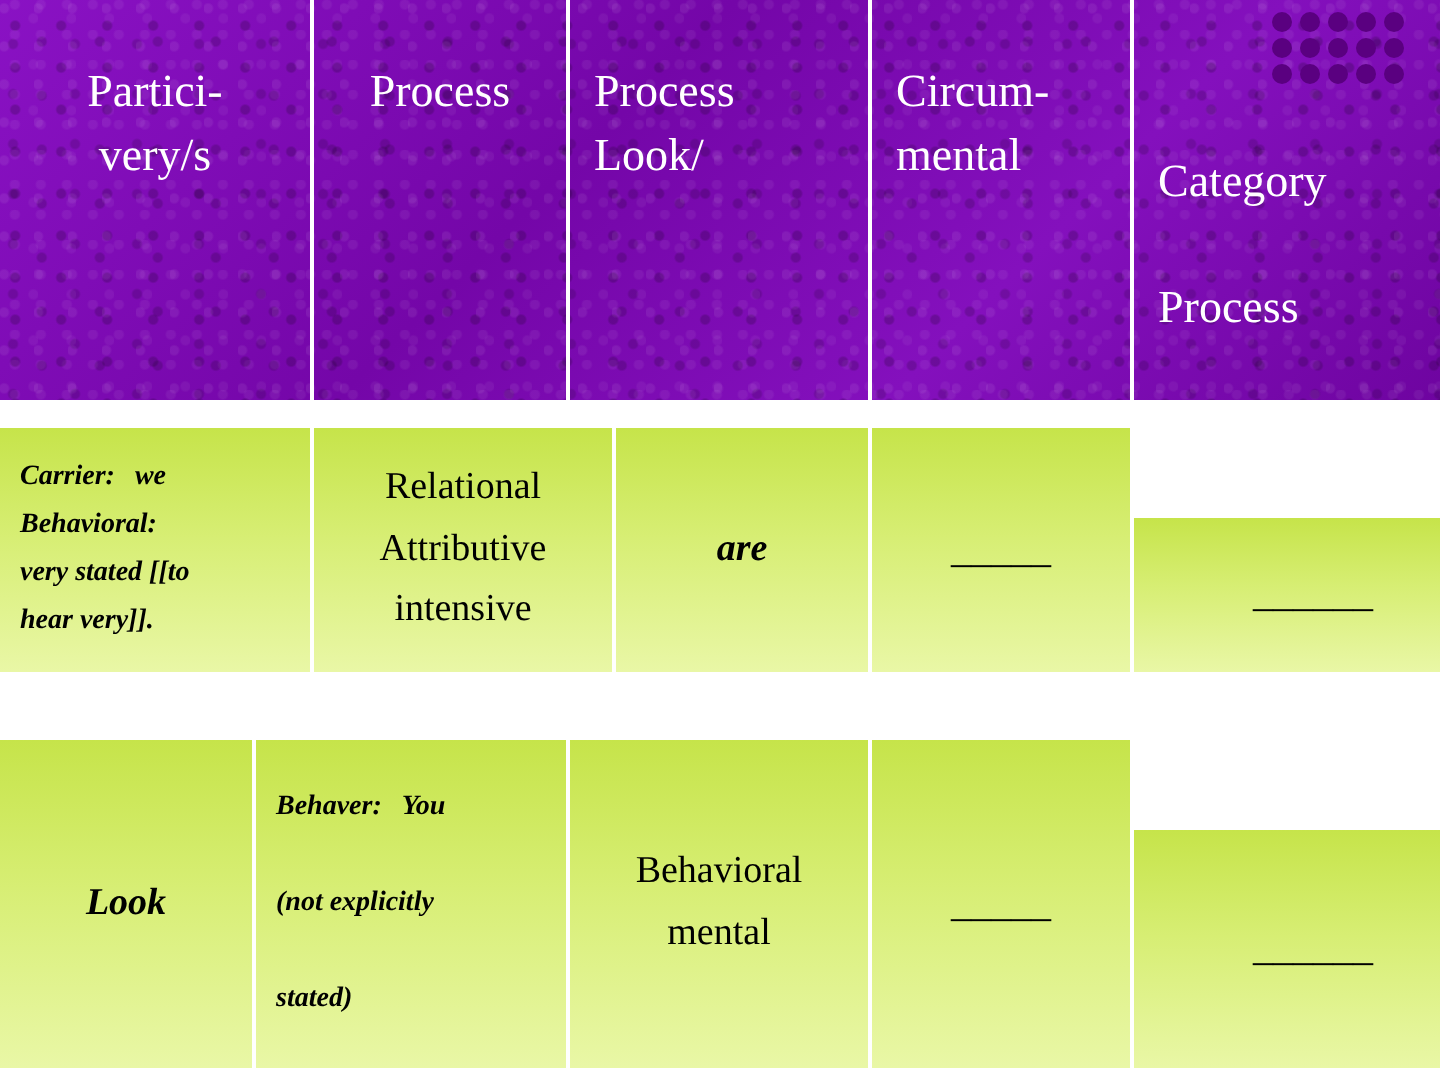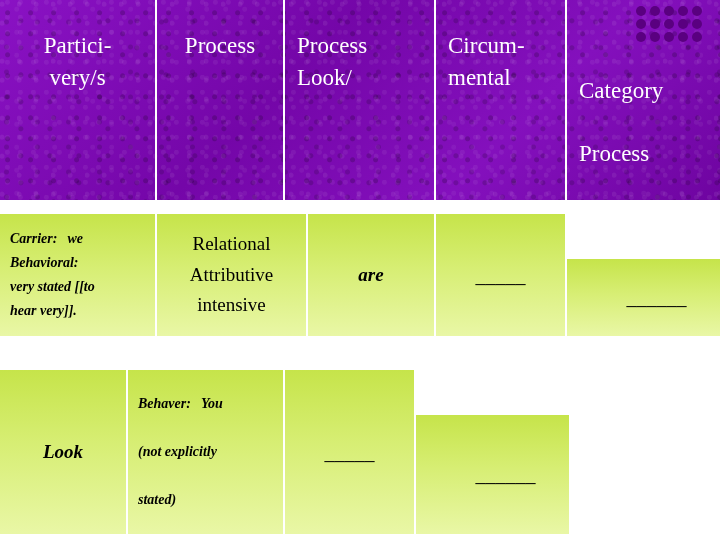--- a/index.html
+++ b/index.html
@@ -237,20 +237,26 @@
       <div class="cell c1">
         <div class="body-text strong-it bigger">Look</div>
       </div>
       <div class="cell c0">
         <div class="body-text body-left">
           <span class="strong-it">Behaver:</span><span class="sp"></span><span class="strong-it">You</span><br><br>
           <span class="strong-it">(not explicitly</span><br><br>
           <span class="strong-it">stated)</span>
         </div>
       </div>
+      <div class="cell c2">
+        <div class="body-text bigger">
+          <span>Behavioral</span><br>
+          <span>mental</span>
+        </div>
+      </div>
       <div class="cell c3">
         <div class="body-text blank-line">_____</div>
       </div>
       <div class="cell c4 last">
         <div class="body-text blank-line">______</div>
       </div>
     </div>
 
   </div>
 </div>

